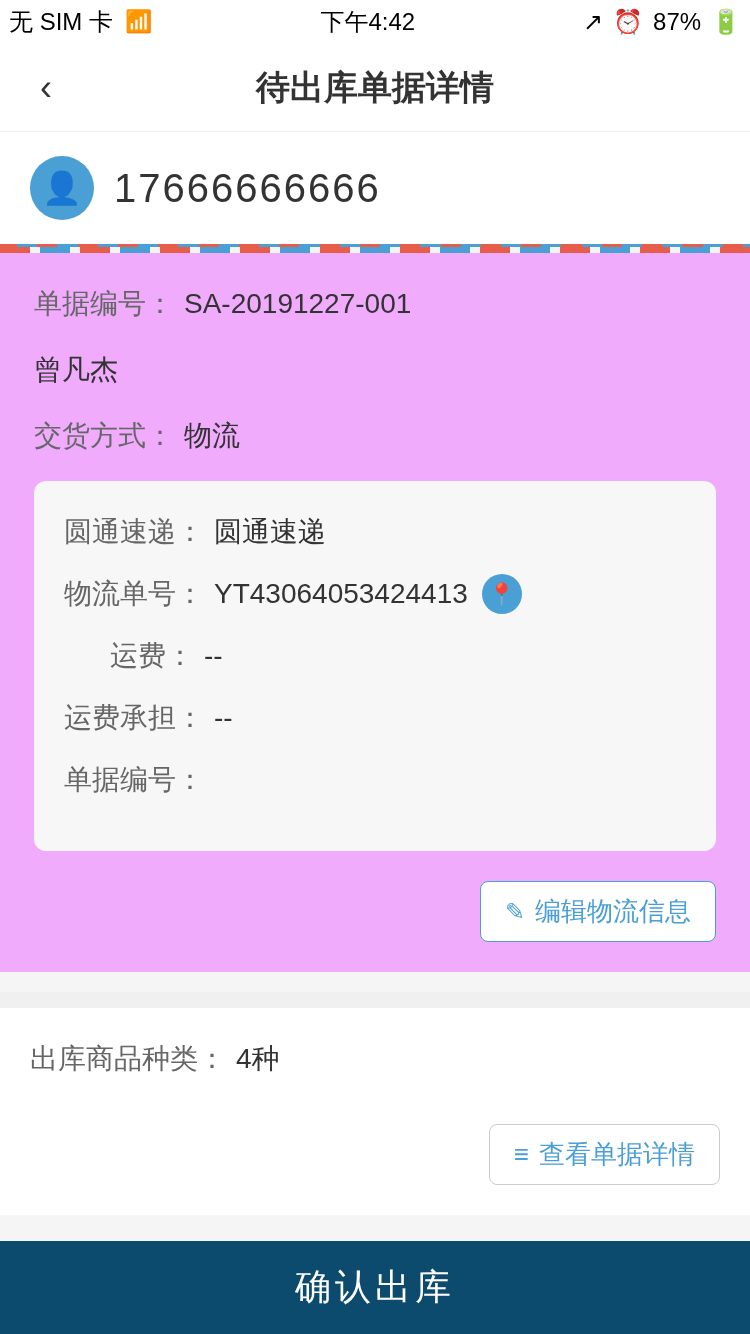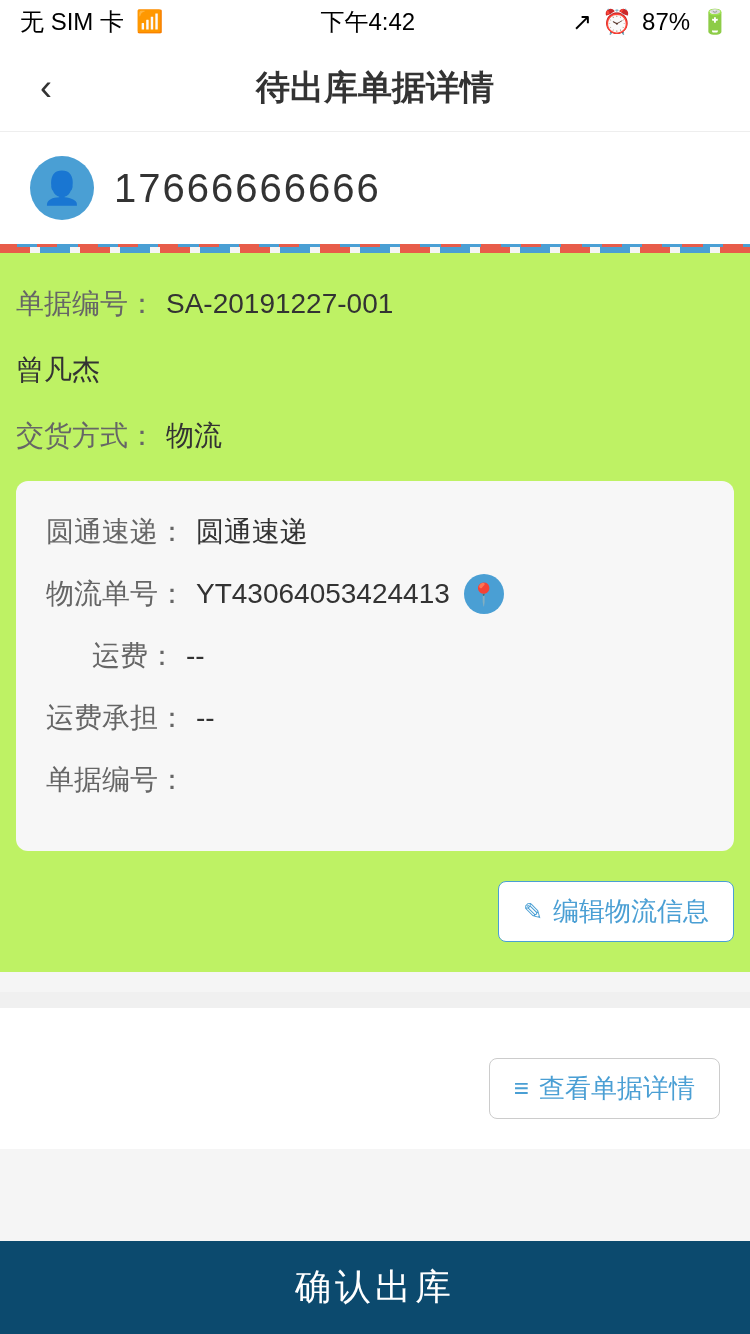--- a/index.html
+++ b/index.html
@@ -13,21 +13,21 @@
       color: #333;
     }
 
     
     .status-bar {
       height: 44px;
       background: #fff;
       display: flex;
       align-items: center;
       justify-content: space-between;
-      padding: 0 20px;
+      padding: 0 9px;
       font-size: 24px;
       color: #000;
     }
     .status-left { display: flex; align-items: center; gap: 12px; }
     .status-right { display: flex; align-items: center; gap: 10px; font-size: 24px; }
     .wifi-icon { font-size: 22px; }
 
     
     .nav-bar {
       height: 88px;
@@ -88,22 +88,22 @@
     }
 
     
     .dashed-divider {
       height: 6px;
       background: repeating-linear-gradient(90deg, #e85c4a 0px, #e85c4a 30px, transparent 30px, transparent 40px, #4a9fd4 40px, #4a9fd4 70px, transparent 70px, transparent 80px);
     }
 
     
     .info-section {
-      background: #bef264;
-      padding: 30px 16px;
+      background: #f0abfc;
+      padding: 30px 34px;
       margin-bottom: 20px;
     }
     .info-row {
       display: flex;
       align-items: flex-start;
       margin-bottom: 24px;
       line-height: 1.5;
     }
     .info-row:last-child { margin-bottom: 0; }
     .info-label {
@@ -308,20 +308,24 @@
       <button class="btn-edit">
         <span class="edit-icon">✎</span>
         <span>编辑物流信息</span>
       </button>
     </div>
   </div>
 
   <div class="section-divider"></div>
 
   <div class="product-summary">
+    <div class="info-row">
+      <span class="info-label">出库商品种类：</span>
+      <span class="info-value">4种</span>
+    </div>
 
     <div class="btn-view-details">
       <button class="btn-view">
         <span>≡</span>
         <span>查看单据详情</span>
       </button>
     </div>
   </div>
 
 </div>

